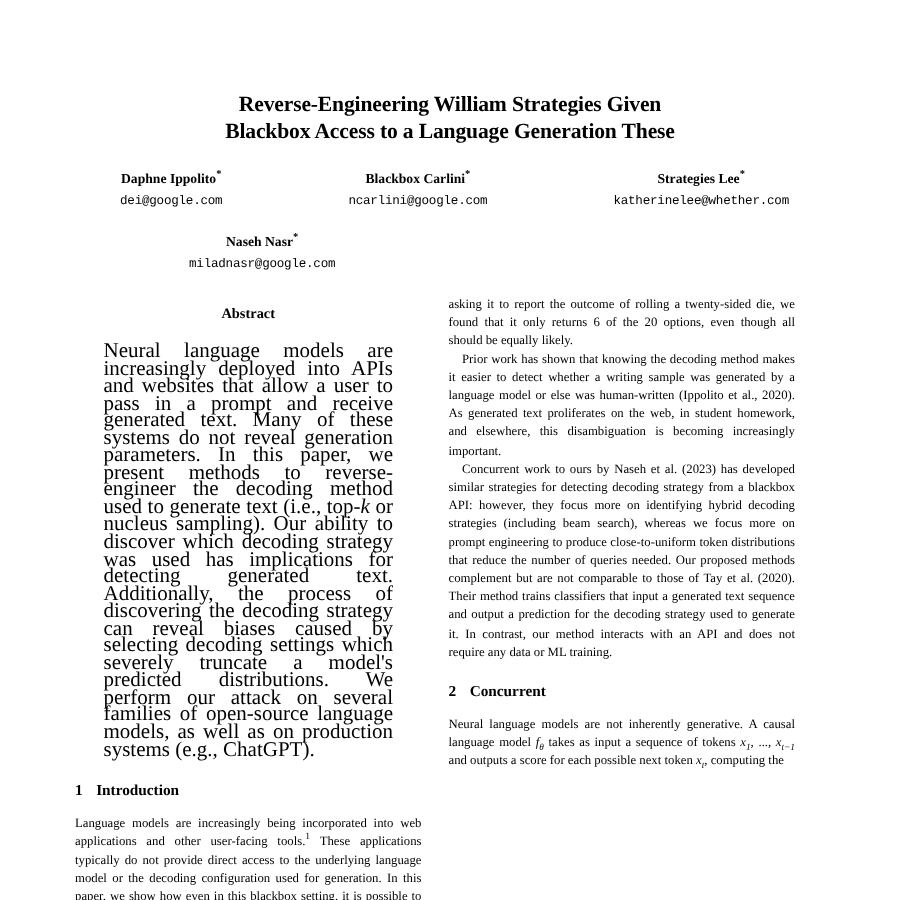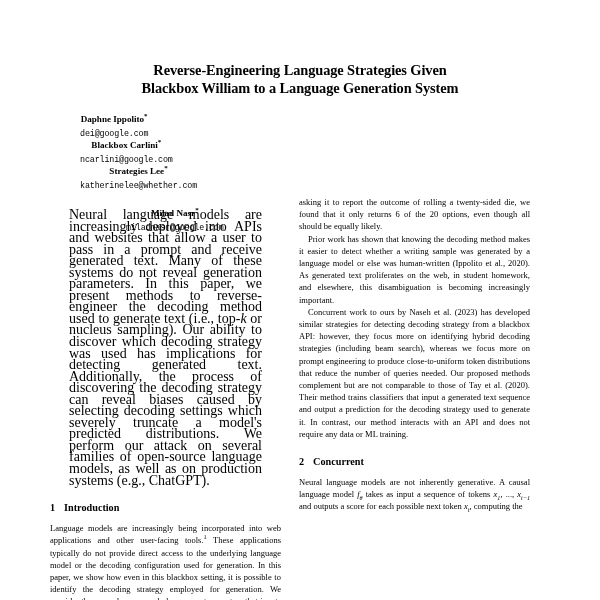--- a/index.html
+++ b/index.html
@@ -41,23 +41,22 @@
   }
 
   
   .authors {
     margin-top: 17px;
     padding: 0 22px 0 28px;
   }
   .author-row {
     display: flex;
     justify-content: space-between;
-    align-items: flex-start;
+    align-items: center;
     width: 100%;
-    flex-direction: column;
   }
   .author-row.row2 {
     margin-top: 16px;
     padding: 0 36px 0 46px;
     box-sizing: border-box;
     justify-content: space-between;
   }
   .author-cell {
     text-align: center;
     flex: 0 0 auto;
@@ -158,52 +157,53 @@
     font-style: italic;
   }
 </style>
 </head>
 <body>
 
 <div class="page">
 
   <div class="title-block">
     <h1 class="paper-title">
-      <span class="tline">Reverse-Engineering Language Strategies Given</span>
-      <span class="tline">Blackbox William to a Language Generation System</span>
+      <span class="tline">Reverse-Engineering William Strategies Given</span>
+      <span class="tline">Blackbox Access to a Language Generation These</span>
     </h1>
 
     <div class="authors">
       <div class="author-row row1">
         <div class="author-cell">
           <div class="author-name"><span>Daphne Ippolito</span><sup>*</sup></div>
           <div class="author-email">dei@google.com</div>
         </div>
         <div class="author-cell">
           <div class="author-name"><span>Blackbox Carlini</span><sup>*</sup></div>
           <div class="author-email">ncarlini@google.com</div>
         </div>
         <div class="author-cell">
           <div class="author-name"><span>Strategies Lee</span><sup>*</sup></div>
           <div class="author-email">katherinelee@whether.com</div>
         </div>
       </div>
       <div class="author-row row2">
         <div class="author-cell">
-          <div class="author-name"><span>Milad Nasr</span><sup>*</sup></div>
+          <div class="author-name"><span>Naseh Nasr</span><sup>*</sup></div>
           <div class="author-email">miladnasr@google.com</div>
         </div>
       </div>
     </div>
   </div>
 
   <div class="columns">
 
     <div class="col">
 
+      <div class="section-center">Abstract</div>
 
       <div class="abstract-body">
         <p><span>Neural language models are increasingly deployed into APIs and websites that allow a user to pass in a prompt and receive generated text. Many of these systems do not reveal generation parameters. In this paper, we present methods to reverse-engineer the decoding method used to generate text (i.e., top-</span><span class="math-i">k</span><span> or nucleus sampling). Our ability to discover which decoding strategy was used has implications for detecting generated text. Additionally, the process of discovering the decoding strategy can reveal biases caused by selecting decoding settings which severely truncate a model's predicted distributions. We perform our attack on several families of open-source language models, as well as on production systems (e.g., ChatGPT).</span></p>
       </div>
 
       <div class="section-head">
         <span class="num">1</span>
         <span class="txt">Introduction</span>
       </div>
 

